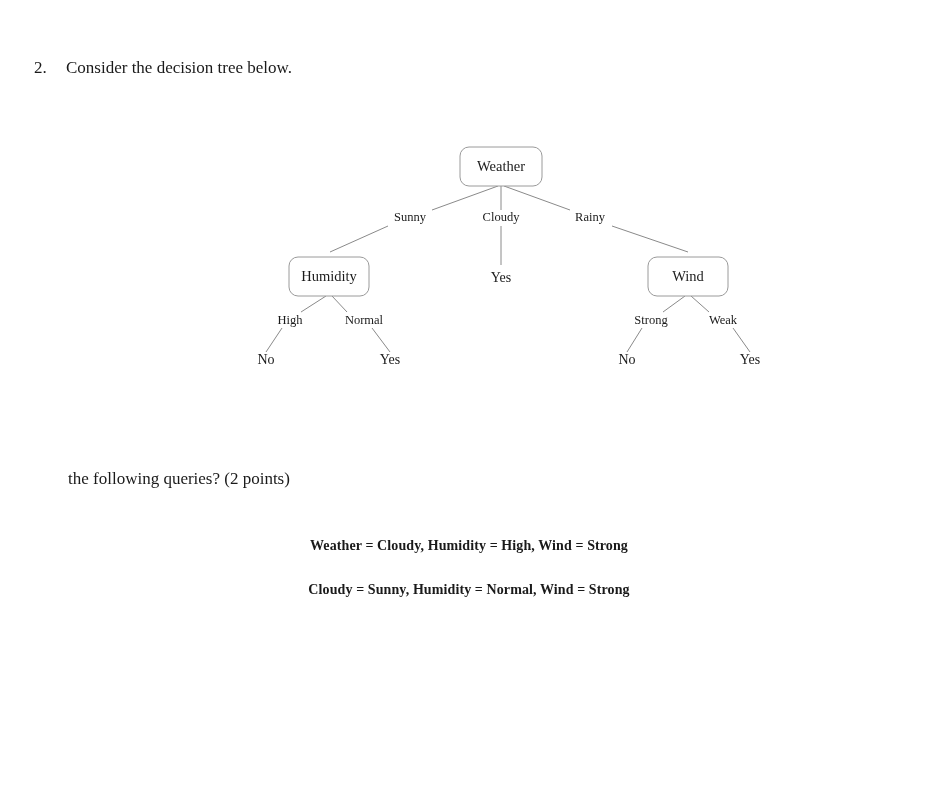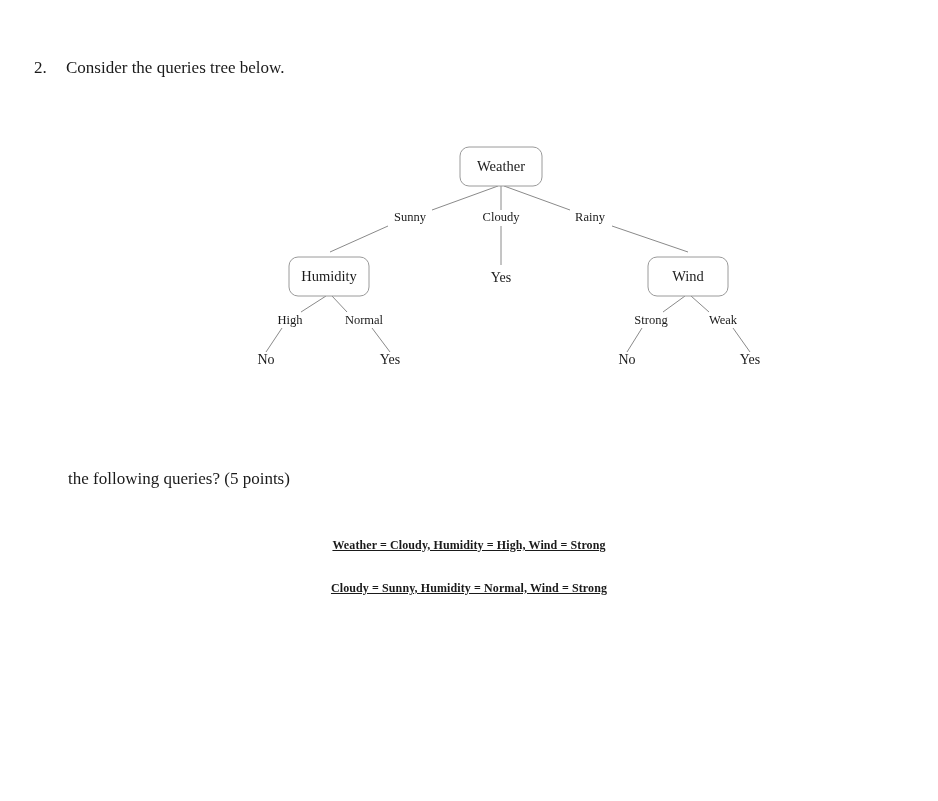--- a/index.html
+++ b/index.html
@@ -101,36 +101,35 @@
   }
 
   
   .queries {
     position: absolute;
     left: 0;
     top: 538px;
     width: 938px;
   }
   .query-line {
-    font-size: 12px;
+    font-size: 14px;
     font-weight: bold;
     text-align: center;
     margin-bottom: 28px;
     letter-spacing: 0.1px;
-    text-decoration: underline;
   }
 </style>
 </head>
 <body>
 
 <div class="page">
 
   <div class="q-item">
     <span class="q-number">2.</span>
-    <span class="q-text">Consider the queries tree below.</span>
+    <span class="q-text">Consider the decision tree below.</span>
   </div>
 
   <div class="tree-wrap">
     <svg class="tree-svg" viewBox="0 0 938 255" xmlns="http://www.w3.org/2000/svg">
 
       <line class="edge-line" x1="498" y1="56" x2="432" y2="80"></line>
       <line class="edge-line" x1="388" y1="96" x2="330" y2="122"></line>
 
       <line class="edge-line" x1="501" y1="56" x2="501" y2="80"></line>
       <line class="edge-line" x1="501" y1="96" x2="501" y2="135"></line>
@@ -178,21 +177,21 @@
       <text class="leaf-label" x="501" y="149">Yes</text>
       <text class="leaf-label" x="266" y="231">No</text>
       <text class="leaf-label" x="390" y="231">Yes</text>
       <text class="leaf-label" x="627" y="231">No</text>
       <text class="leaf-label" x="750" y="231">Yes</text>
 
     </svg>
   </div>
 
   <div class="prompt">
-    <div>the following queries? (5 points)</div>
+    <div>the following queries? (2 points)</div>
   </div>
 
   <div class="queries">
     <div class="query-line">Weather = Cloudy, Humidity = High, Wind = Strong</div>
     <div class="query-line">Cloudy = Sunny, Humidity = Normal, Wind = Strong</div>
   </div>
 
 </div>
 
 </body></html>

